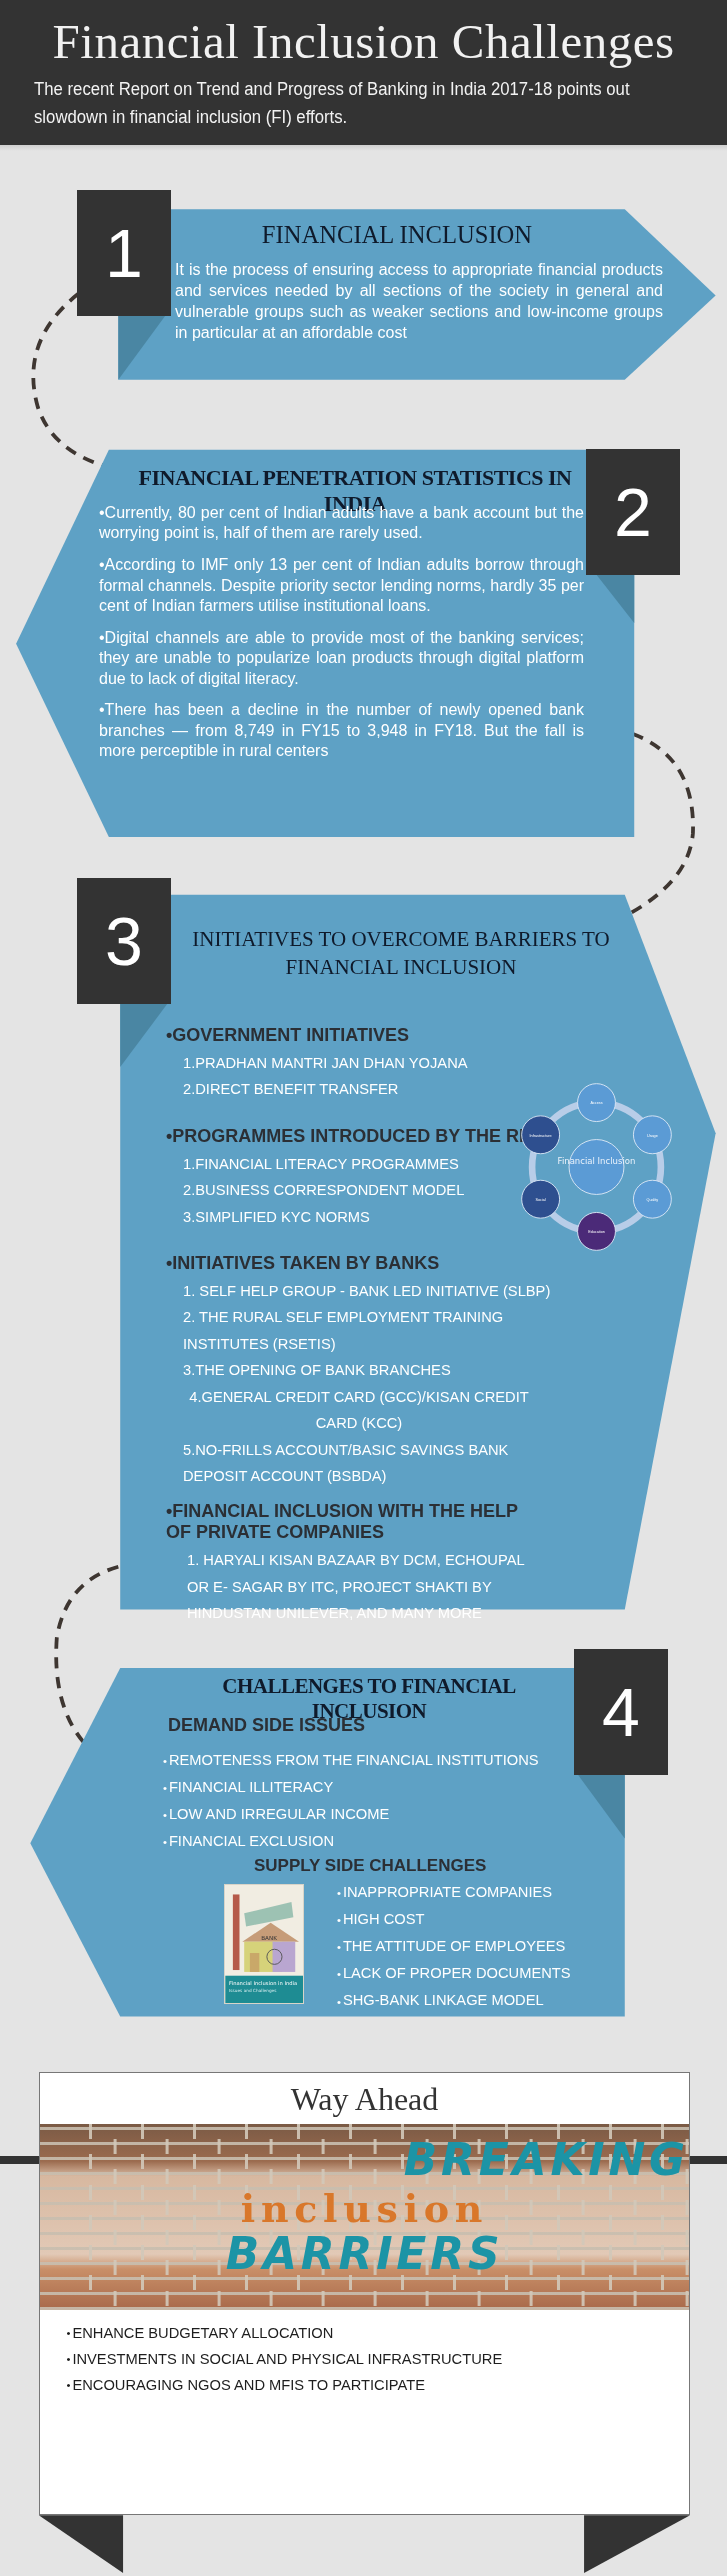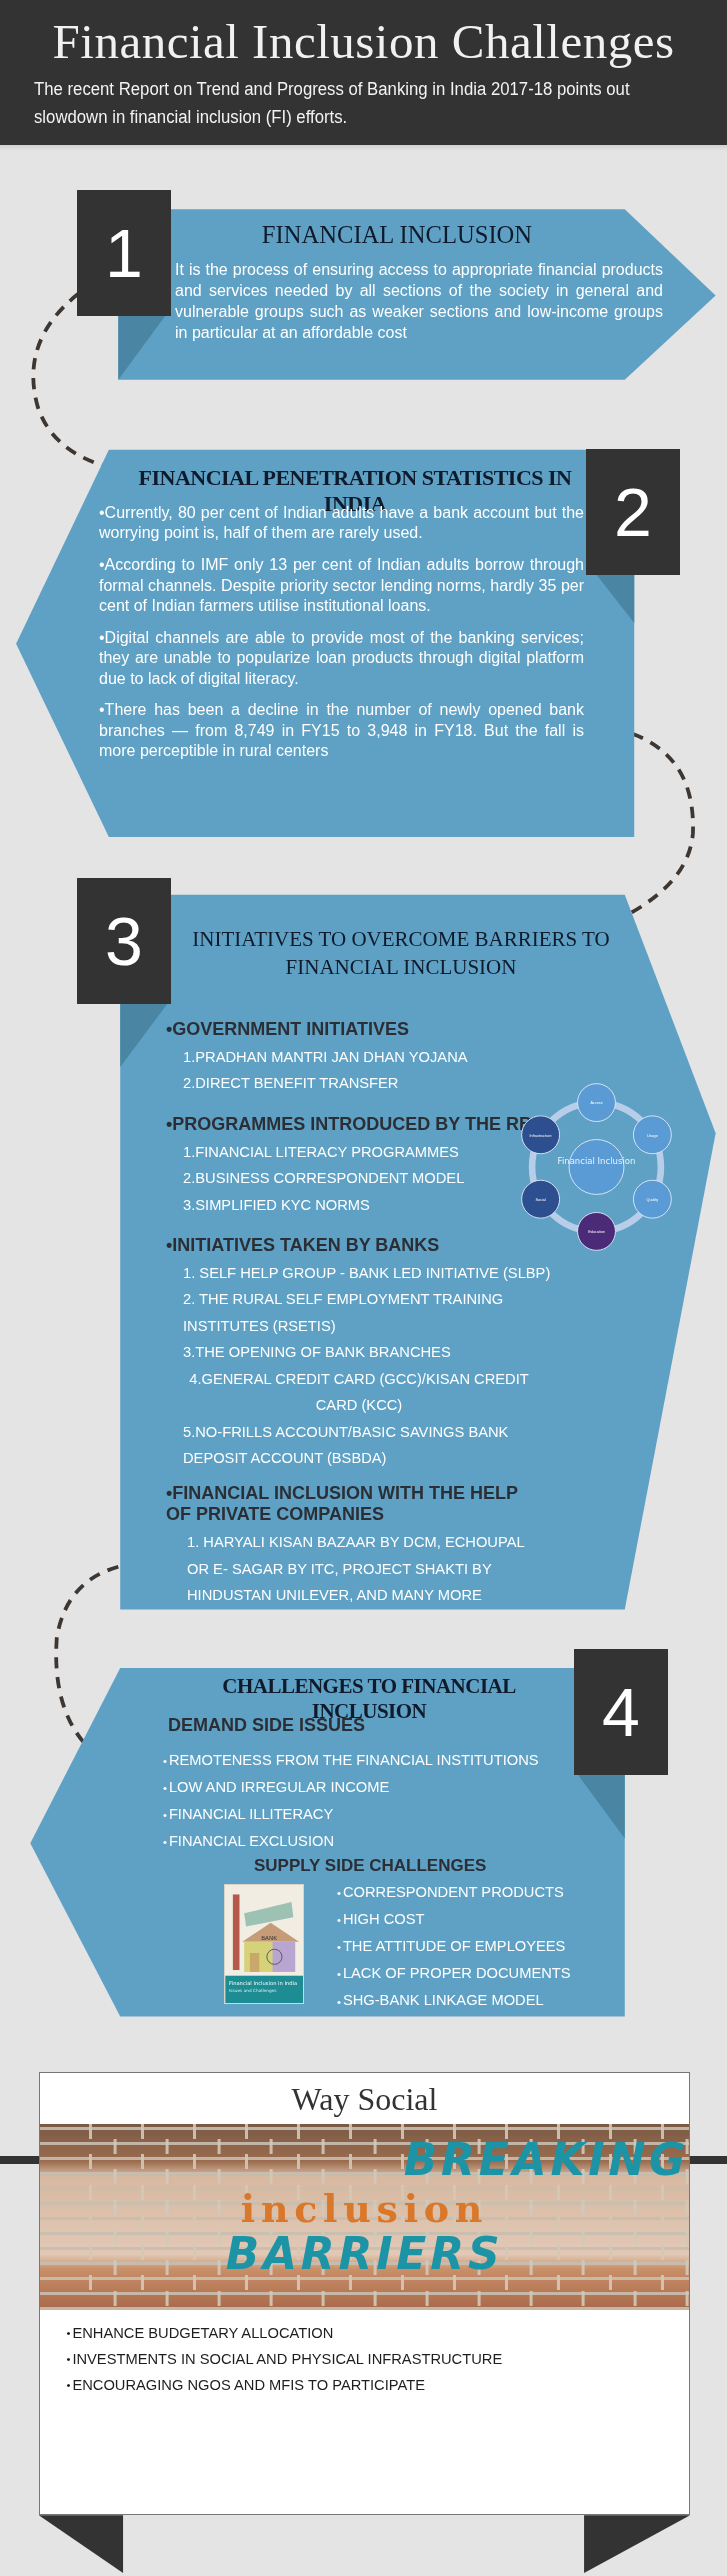--- a/index.html
+++ b/index.html
@@ -16,21 +16,21 @@
   svg.shapes { position: absolute; left: 0; top: 0; width: 727px; height: 2576px; }
 
   .numbox { position: absolute; width: 94px; height: 126px; background: #333333; color: #ffffff;
     font-family: "Liberation Sans", sans-serif; font-size: 68px; text-align: center; line-height: 126px; }
 
   .sec-title { position: absolute; font-family: "Liberation Serif", "DejaVu Serif", serif; color: #0f1a2b; text-align: center; }
   .body-text { position: absolute; color: #ffffff; font-family: "Liberation Sans", sans-serif; }
   .body-text p { margin-bottom: 11.4px; text-align: justify; }
 
   .s3-list { position: absolute; left: 166px; top: 1002px; width: 398px; color: #fff; }
-  .s3-head { color: #2b2f35; font-weight: bold; font-size: 18px; line-height: 21px; margin-top: 17px; margin-bottom: 3.8px; }
+  .s3-head { color: #2b2f35; font-weight: bold; font-size: 18px; line-height: 21px; margin-top: 23px; margin-bottom: 3.8px; }
   .s3-item { font-size: 14.7px; line-height: 26.5px; padding-left: 17px; }
 
   .diagram { position: absolute; left: 516px; top: 1077px; width: 161px; height: 180px; }
 
   .s4-sub { position: absolute; color: #2b2f35; font-weight: bold; font-size: 18px; }
   .s4-item { font-size: 14.7px; line-height: 26px; color: #fff; }
   .bookimg { position: absolute; left: 224px; top: 1884px; width: 80px; height: 120px; background: #f4f1ea; border: 0.9px solid #d8d4c8; overflow: hidden; }
 
   .ribbon-bar { position: absolute; left: 0; top: 2156px; width: 727px; height: 7.6px; background: #333; }
   .way-card { position: absolute; left: 39px; top: 2072px; width: 651px; height: 443px; background: #ffffff; border: 0.9px solid #777; }
@@ -143,22 +143,22 @@
       <circle cx="26" cy="61" r="20" fill="#2e4f8f" stroke="#d8e6f4"></circle>
       <text x="26" y="63" text-anchor="middle" font-size="4" fill="#fff">Infrastructure</text>
     </g>
 </svg>
 
 <div class="numbox" style="left:574px; top:1649px;">4</div>
 <div class="sec-title" style="left:175px; top:1674px; width:388px; font-size:21px; font-weight:bold; letter-spacing:-0.5px;">CHALLENGES TO FINANCIAL INCLUSION</div>
 <div class="s4-sub" style="left:168px; top:1715px;">DEMAND SIDE ISSUES</div>
 <div class="body-text" style="left:163px; top:1747px; width:417px;">
   <div class="s4-item"><span class="bullet-dot">•</span><span>REMOTENESS FROM THE FINANCIAL INSTITUTIONS</span></div>
+  <div class="s4-item"><span class="bullet-dot">•</span><span>FINANCIAL ILLITERACY</span></div>
   <div class="s4-item"><span class="bullet-dot">•</span><span>LOW AND IRREGULAR INCOME</span></div>
-  <div class="s4-item"><span class="bullet-dot">•</span><span>FINANCIAL ILLITERACY</span></div>
   <div class="s4-item"><span class="bullet-dot">•</span><span>FINANCIAL EXCLUSION</span></div>
 </div>
 <div class="s4-sub" style="left:254px; top:1856px; font-size:17px;">SUPPLY SIDE CHALLENGES</div>
 
 <div class="bookimg">
   <svg width="80" height="120" viewBox="0 0 84 127">
     <rect x="0" y="0" width="84" height="96" fill="#f1ede2"></rect>
     <rect x="8" y="10" width="7" height="80" fill="#b55a4a"></rect>
     <polygon points="18,60 48,40 78,60" fill="#c69c78"></polygon>
     <rect x="20" y="60" width="40" height="32" fill="#d6d27a"></rect>
@@ -167,30 +167,30 @@
     <circle cx="52" cy="76" r="8" fill="none" stroke="#555" stroke-width="1"></circle>
     <path d="M20 30 L70 18 L72 34 L22 44 Z" fill="#88b7a8" opacity="0.8"></path>
     <text x="38" y="58" font-size="6" fill="#333" font-family="DejaVu Sans, sans-serif">BANK</text>
     <rect x="0" y="96" width="84" height="31" fill="#1e8c93"></rect>
     <text x="4" y="106" font-size="5.5" fill="#fff" font-family="DejaVu Sans, sans-serif">Financial Inclusion in India</text>
     <text x="4" y="113" font-size="4.5" fill="#d6eef0" font-family="DejaVu Sans, sans-serif">Issues and Challenges</text>
   </svg>
 </div>
 
 <div class="body-text" style="left:337px; top:1879px; width:284px;">
-  <div class="s4-item"><span class="bullet-dot">•</span><span>CORRESPONDENT PRODUCTS</span></div>
+  <div class="s4-item"><span class="bullet-dot">•</span><span>INAPPROPRIATE COMPANIES</span></div>
   <div class="s4-item"><span class="bullet-dot">•</span><span>HIGH COST</span></div>
   <div class="s4-item"><span class="bullet-dot">•</span><span>THE ATTITUDE OF EMPLOYEES</span></div>
   <div class="s4-item"><span class="bullet-dot">•</span><span>LACK OF PROPER DOCUMENTS</span></div>
   <div class="s4-item"><span class="bullet-dot">•</span><span>SHG-BANK LINKAGE MODEL</span></div>
 </div>
 
 <div class="ribbon-bar"></div>
 <div class="way-card">
-  <div class="way-title">Way Social</div>
+  <div class="way-title">Way Ahead</div>
   <div class="bricks">
     <div class="row" style="top:0px;"></div>
     <div class="row" style="top:15px; background-position:24.6px 0;"></div>
     <div class="row" style="top:30px;"></div>
     <div class="row" style="top:45px; background-position:24.6px 0;"></div>
     <div class="row" style="top:61px;"></div>
     <div class="row" style="top:76px; background-position:24.6px 0;"></div>
     <div class="row" style="top:91px;"></div>
     <div class="row" style="top:106px; background-position:24.6px 0;"></div>
     <div class="row" style="top:121px;"></div>

